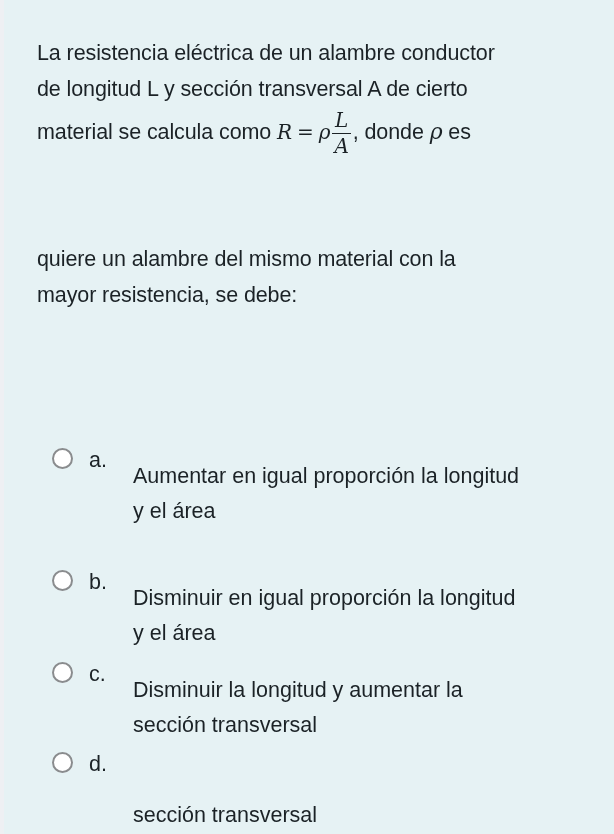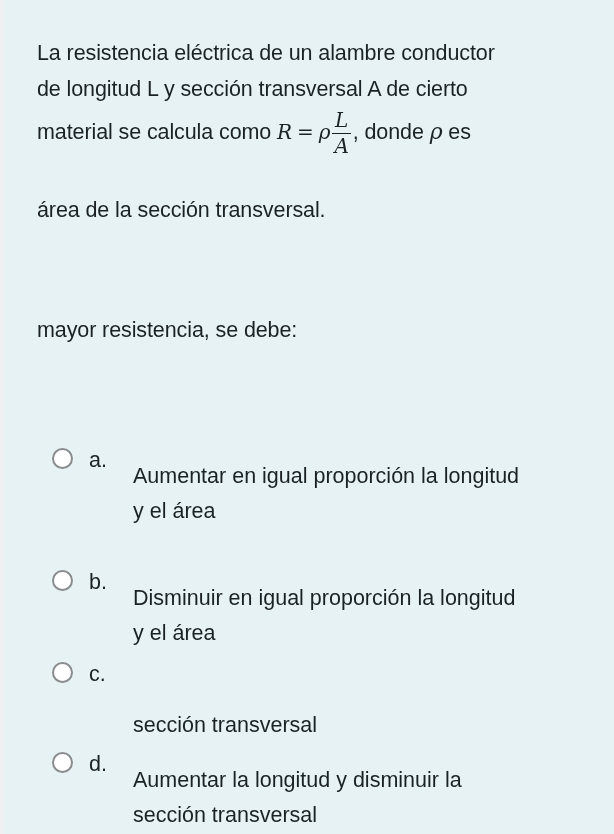--- a/index.html
+++ b/index.html
@@ -55,43 +55,42 @@
 
 <div class="question">
   <p class="para1">
     <span>La resistencia eléctrica de un alambre conductor</span><br>
     <span>de longitud L y sección transversal A de cierto</span><br>
     <span class="formula-line"><span>material se calcula como </span><span class="math"><span>R</span><span class="op">=</span><span>ρ</span><span class="frac">
             <span class="num">L</span>
             <span class="den">A</span>
           </span></span><span>, donde </span><span class="rho-inline">ρ</span><span> es</span></span>
     <br>
-    <span>área de la sección transversal.</span>
   </p>
   <p>
     <br>
-    <br>
+    <span>quiere un alambre del mismo material con la</span><br>
     <span>mayor resistencia, se debe:</span>
   </p>
 </div>
 
 <div class="options">
   <div class="option" style="top:443px;">
     <span class="radio"></span>
     <span class="opt-letter">a.</span>
     <span class="opt-text"><span>Aumentar en igual proporción la longitud</span><br><span>y el área</span></span>
   </div>
   <div class="option" style="top:565px;">
     <span class="radio"></span>
     <span class="opt-letter">b.</span>
     <span class="opt-text"><span>Disminuir en igual proporción la longitud</span><br><span>y el área</span></span>
   </div>
   <div class="option" style="top:657px;">
     <span class="radio"></span>
     <span class="opt-letter">c.</span>
-    <span class="opt-text"><br><span>sección transversal</span></span>
+    <span class="opt-text"><span>Disminuir la longitud y aumentar la</span><br><span>sección transversal</span></span>
   </div>
   <div class="option" style="top:747px;">
     <span class="radio"></span>
     <span class="opt-letter">d.</span>
-    <span class="opt-text"><span>Aumentar la longitud y disminuir la</span><br><span>sección transversal</span></span>
+    <span class="opt-text"><br><span>sección transversal</span></span>
   </div>
 </div>
 
 </body></html>

